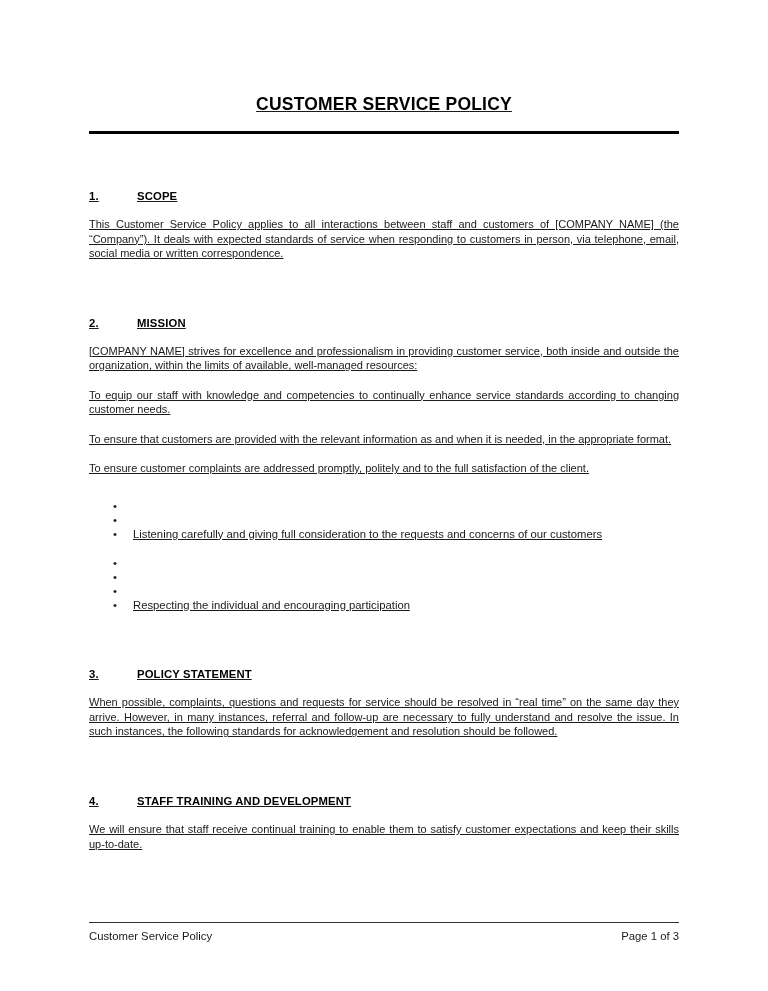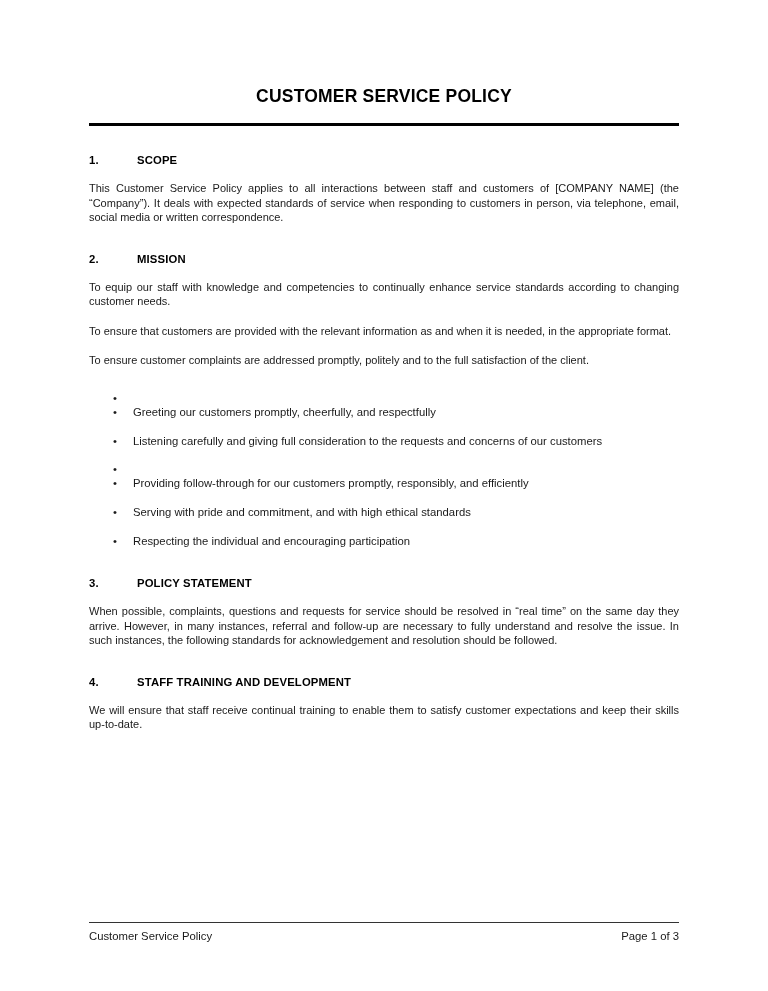--- a/index.html
+++ b/index.html
@@ -12,22 +12,23 @@
     height: 991px;
     font-family: "Liberation Sans", sans-serif;
     color: #1a1a1a;
     -webkit-font-smoothing: antialiased;
   }
   .page {
     position: relative;
     width: 768px;
     height: 991px;
     box-sizing: border-box;
-    padding: 0 89px;
+    padding: 8px 89px;
     background: #ffffff;
+    text-decoration: underline;
   }
   .doc-title {
     margin: 0;
     padding-top: 86px;
     text-align: center;
     font-size: 17.5px;
     font-weight: bold;
     letter-spacing: 0.2px;
     color: #000000;
   }
@@ -46,20 +47,21 @@
     font-weight: bold;
     color: #000000;
     letter-spacing: 0.15px;
   }
   .section-num {
     width: 48px;
     flex: 0 0 48px;
   }
   .section-title {
     flex: 1 1 auto;
+    margin-top: 28px;
   }
   p.body-text {
     margin: 0;
     padding-top: 15px;
     font-size: 11px;
     line-height: 1.32;
     text-align: justify;
     color: #1a1a1a;
   }
   .values-list {
@@ -115,45 +117,43 @@
       <span class="section-title">SCOPE</span>
     </div>
     <p class="body-text">This Customer Service Policy applies to all interactions between staff and customers of [COMPANY NAME] (the “Company”). It deals with expected standards of service when responding to customers in person, via telephone, email, social media or written correspondence.</p>
   </div>
 
   <div class="section">
     <div class="section-heading">
       <span class="section-num">2.</span>
       <span class="section-title">MISSION</span>
     </div>
+    <p class="body-text">[COMPANY NAME] strives for excellence and professionalism in providing customer service, both inside and outside the organization, within the limits of available, well-managed resources:</p>
     <p class="body-text">To equip our staff with knowledge and competencies to continually enhance service standards according to changing customer needs.</p>
     <p class="body-text">To ensure that customers are provided with the relevant information as and when it is needed, in the appropriate format.</p>
     <p class="body-text">To ensure customer complaints are addressed promptly, politely and to the full satisfaction of the client.</p>
     <ul class="values-list">
       <li>
         <span class="bullet">•</span>
       </li>
       <li>
         <span class="bullet">•</span>
-        <span>Greeting our customers promptly, cheerfully, and respectfully</span>
       </li>
       <li>
         <span class="bullet">•</span>
         <span>Listening carefully and giving full consideration to the requests and concerns of our customers</span>
       </li>
       <li>
         <span class="bullet">•</span>
       </li>
       <li>
         <span class="bullet">•</span>
-        <span>Providing follow-through for our customers promptly, responsibly, and efficiently</span>
       </li>
       <li>
         <span class="bullet">•</span>
-        <span>Serving with pride and commitment, and with high ethical standards</span>
       </li>
       <li>
         <span class="bullet">•</span>
         <span>Respecting the individual and encouraging participation</span>
       </li>
     </ul>
   </div>
 
   <div class="section">
     <div class="section-heading">

